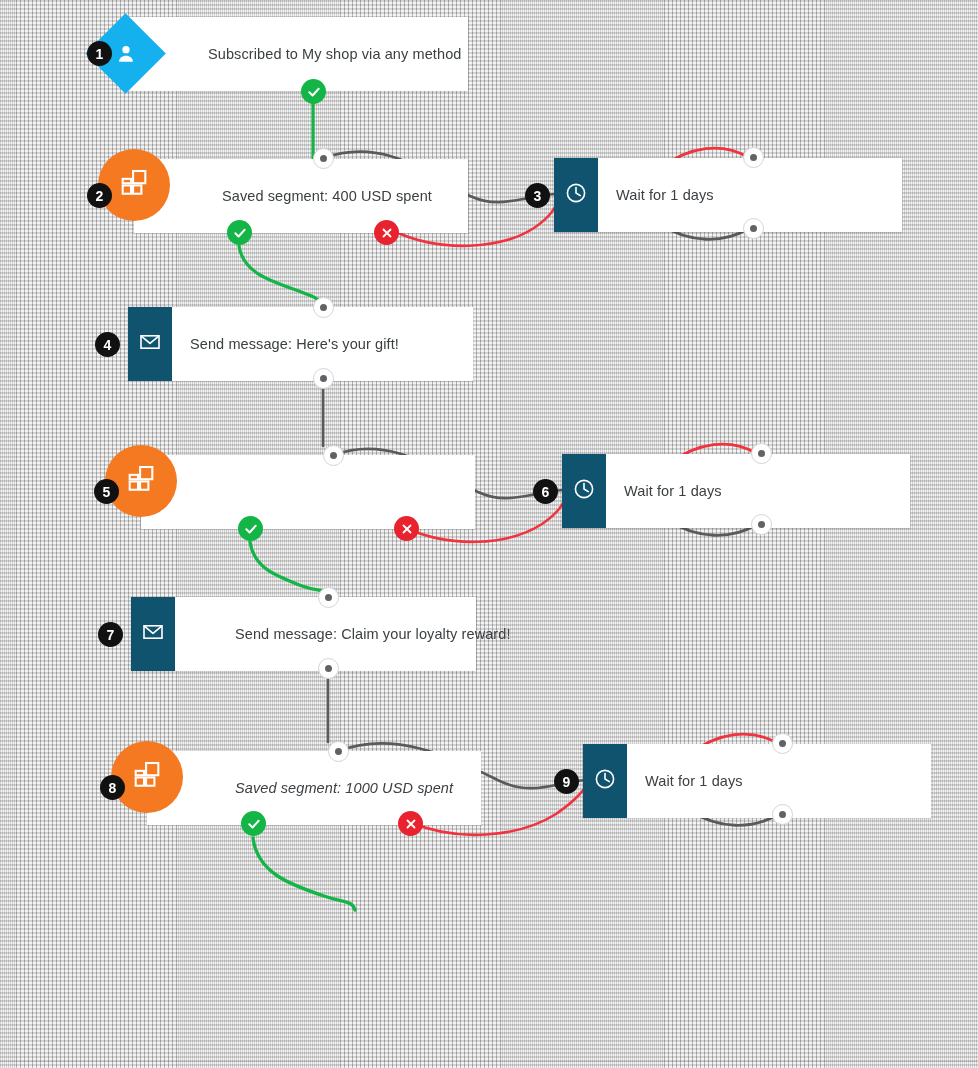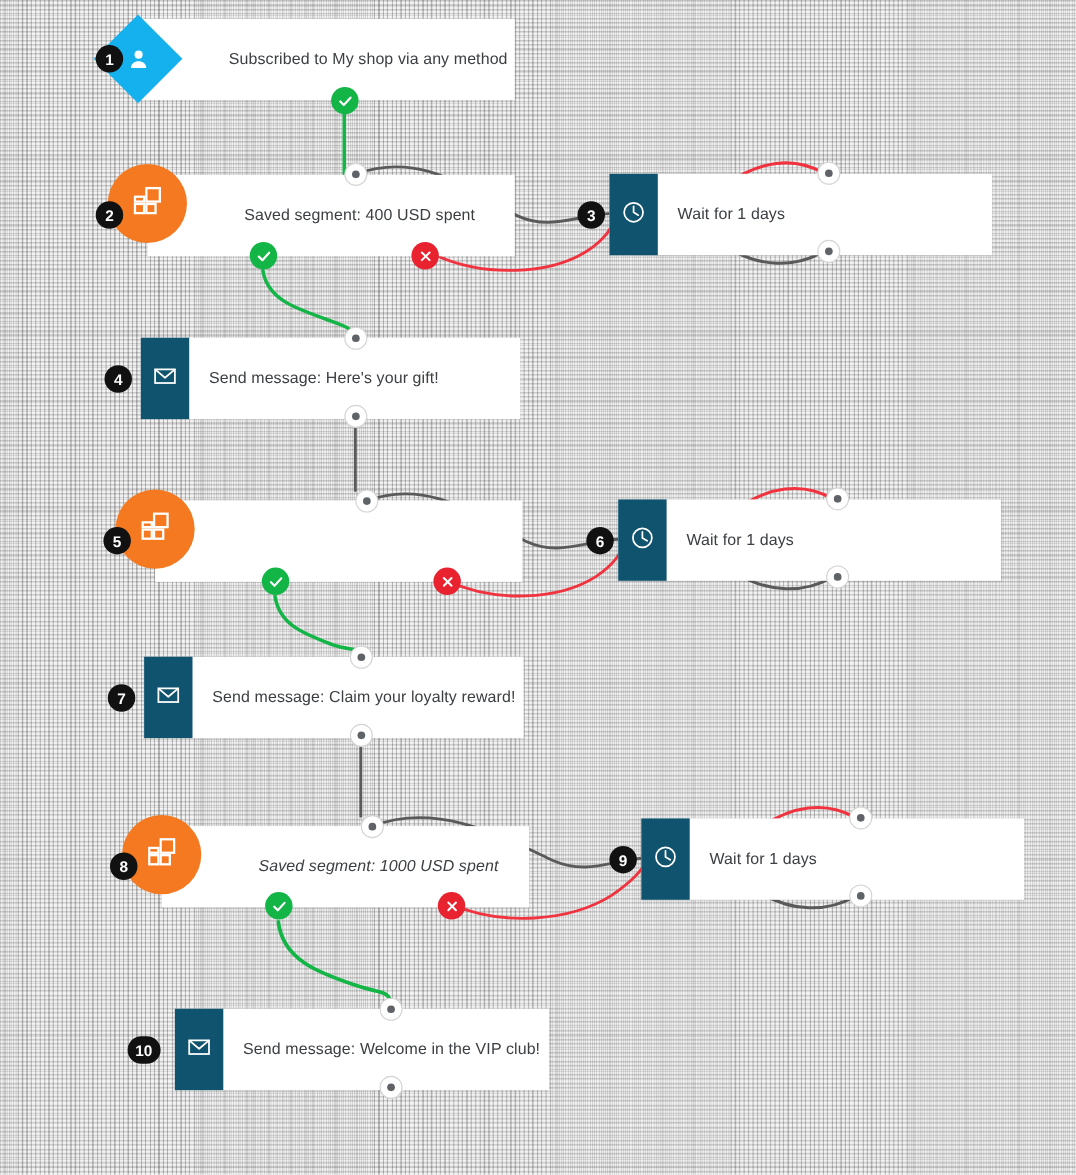--- a/index.html
+++ b/index.html
@@ -365,21 +365,21 @@
         </span>
       </div>
       <div class="card-label">Wait for 1 days</div>
     </div>
     <div class="port" style="left:189px; top:-11px;"></div>
     <div class="port" style="left:189px; top:60px;"></div>
   </div>
 
   <div class="node" style="left:131px; top:597px;">
     <div class="step-badge" style="left:-33px; top:25px;">7</div>
-    <div class="card" style="width:345px;">
+    <div class="card" style="width:345px;gap:42px;">
       <div class="icon-box teal">
         <span>
           <svg width="24" height="24" viewBox="0 0 24 24" fill="none" stroke="#fff" stroke-width="1.6">
             <rect x="3" y="5.8" width="18" height="12.4"></rect>
             <polyline points="3,5.8 12,13.4 21,5.8" stroke-linejoin="round"></polyline>
           </svg>
         </span>
       </div>
       <div class="card-label">Send message: Claim your loyalty reward!</div>
     </div>
@@ -427,31 +427,15 @@
             <polyline points="12,6.6 12,12 16.3,14.6" stroke-linecap="round" stroke-linejoin="round"></polyline>
           </svg>
         </span>
       </div>
       <div class="card-label">Wait for 1 days</div>
     </div>
     <div class="port" style="left:189px; top:-11px;"></div>
     <div class="port" style="left:189px; top:60px;"></div>
   </div>
 
-  <div class="node" style="left:159px; top:917px;">
-    <div class="step-badge" style="left:-43px; top:25px;">10</div>
-    <div class="card" style="width:340px;">
-      <div class="icon-box teal">
-        <span>
-          <svg width="24" height="24" viewBox="0 0 24 24" fill="none" stroke="#fff" stroke-width="1.6">
-            <rect x="3" y="5.8" width="18" height="12.4"></rect>
-            <polyline points="3,5.8 12,13.4 21,5.8" stroke-linejoin="round"></polyline>
-          </svg>
-        </span>
-      </div>
-      <div class="card-label">Send message: Welcome in the VIP club!</div>
-    </div>
-    <div class="port" style="left:186px; top:-10px;"></div>
-    <div class="port" style="left:186px; top:61px;"></div>
-  </div>
 
   <div id="bottom-rule"></div>
 </div>
 
 </body></html>

